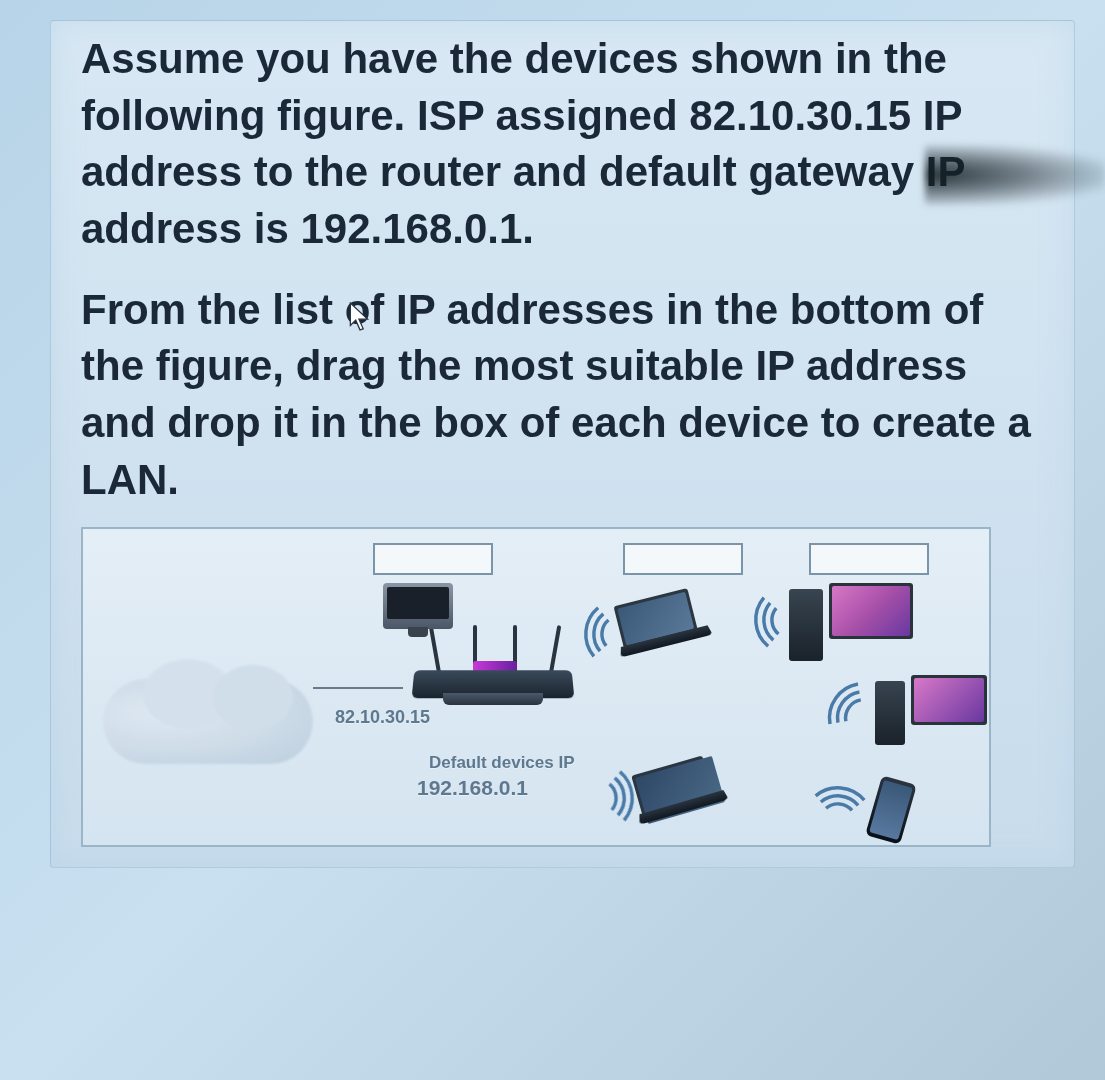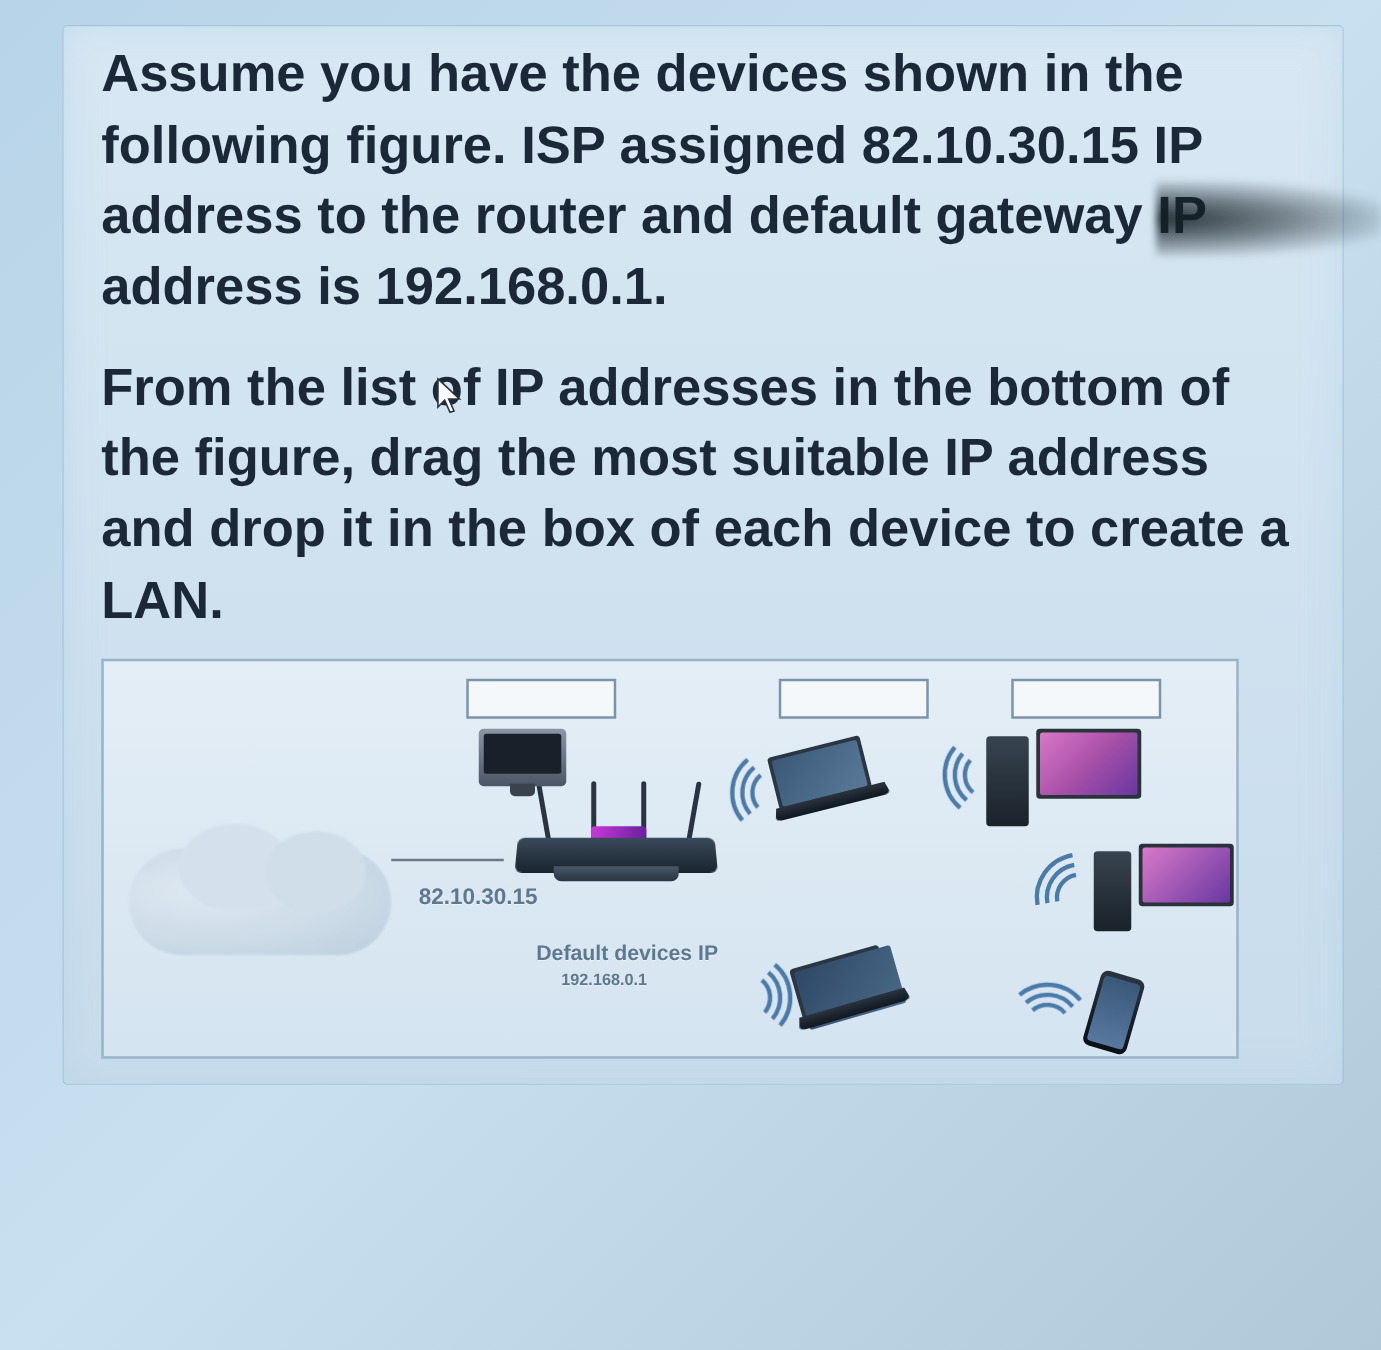--- a/index.html
+++ b/index.html
@@ -172,21 +172,21 @@
   .ip-label, .gw-label1, .gw-label2 {
     position:absolute;
     font-size:18px;
     font-weight:bold;
     color:#5e7890;
     text-shadow:0 1px 0 rgba(255,255,255,0.4);
     white-space:nowrap;
   }
   .ip-label { top:178px; left:252px; }
   .gw-label1 { top:224px; left:346px; font-size:17px; }
-  .gw-label2 { top:247px; left:366px; font-size:13px; }
+  .gw-label2 { top:247px; left:334px; font-size:21px; }
 
   
   .monitor1 { position:absolute; top:54px; left:300px; width:70px; height:46px; background:linear-gradient(180deg,#8a96a6,#4a5666); border-radius:4px; }
   .monitor1::after{content:"";position:absolute;top:4px;left:4px;right:4px;bottom:10px;background:#1a202a;border-radius:2px;}
   .monitor1-stand{position:absolute;top:98px;left:325px;width:20px;height:10px;background:#3a424e;border-radius:0 0 4px 4px;}
 
   .laptop1 { position:absolute; top:66px; left:536px; width:88px; height:56px; transform:rotate(-14deg);}
   .laptop1 .screen{width:76px;height:44px;background:#2a3642;border-radius:3px;position:relative;}
   .laptop1 .screen::after{content:"";position:absolute;top:3px;left:3px;right:3px;bottom:3px;background:linear-gradient(135deg,#3a5878,#5a7898);border-radius:2px;}
   .laptop1 .base{position:absolute;top:38px;left:-4px;width:92px;height:16px;background:linear-gradient(180deg,#2a3440,#101820);border-radius:0 0 5px 5px;transform:perspective(200px) rotateX(50deg);}

